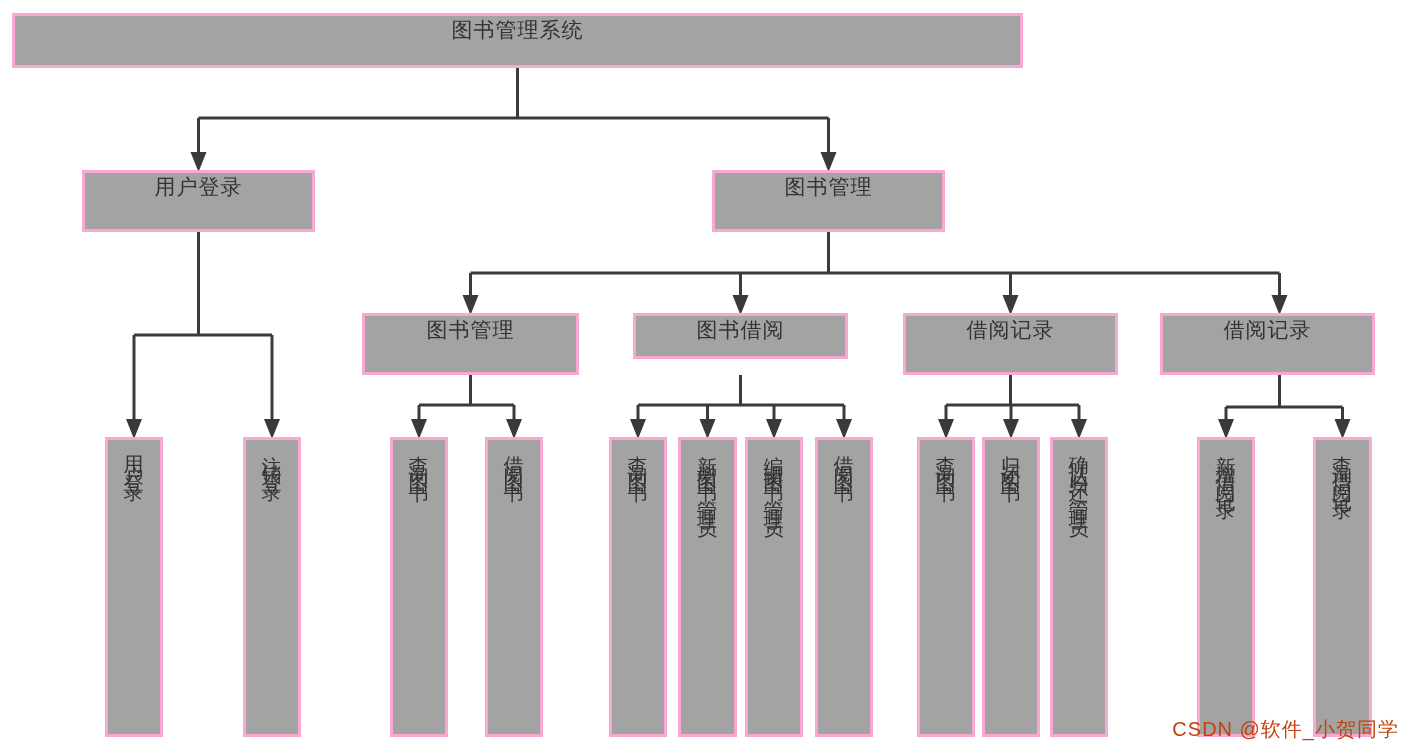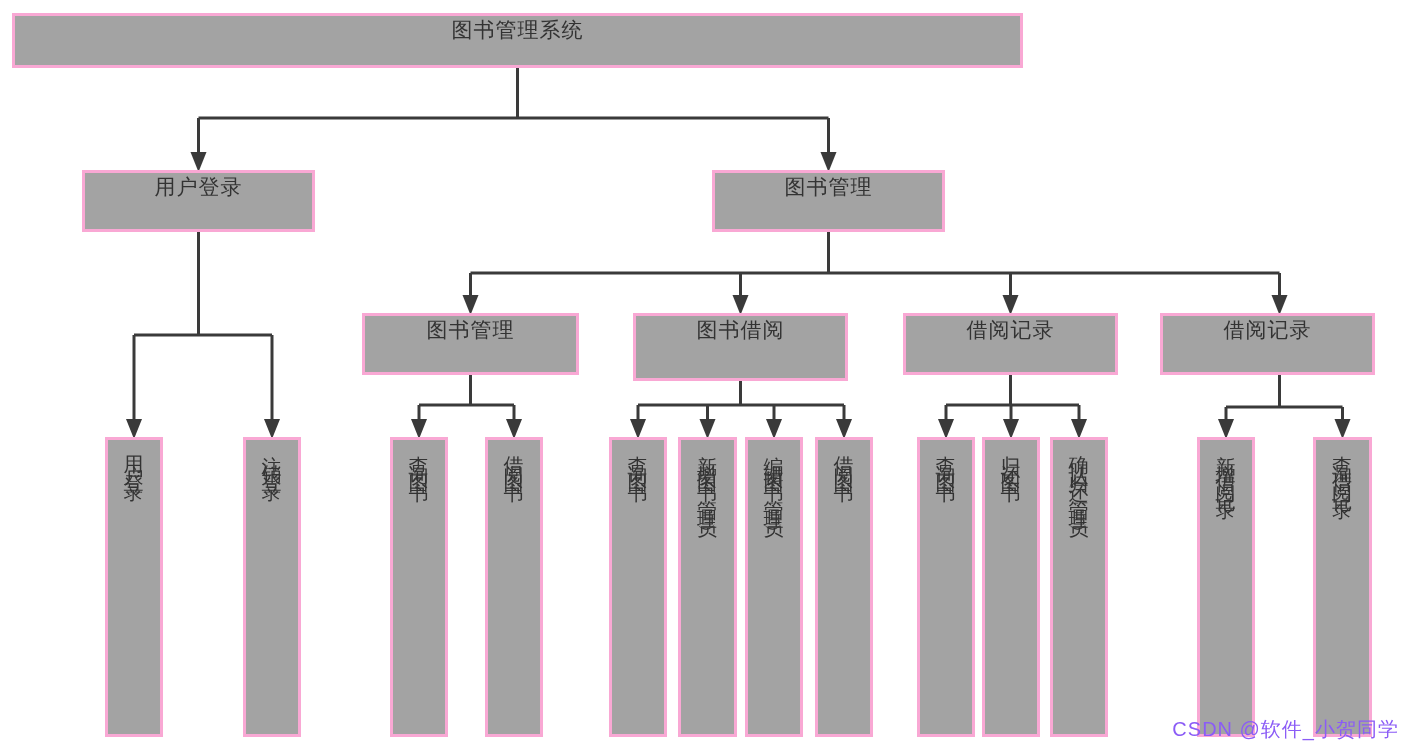--- a/index.html
+++ b/index.html
@@ -32,21 +32,21 @@
     text-orientation:upright;
     font-size:20px;
     letter-spacing:9px;
     line-height:1;
   }
   .watermark{
     position:absolute;
     right:6px;
     bottom:4px;
     font-size:20px;
-    color:#8b5cf6;
+    color:#c2410c;
     letter-spacing:1px;
     white-space:nowrap;
     z-index:5;
   }
 </style>
 </head>
 <body>
 
 <div class="canvas">
   <svg id="edges" xmlns="http://www.w3.org/2000/svg">
@@ -109,21 +109,21 @@
       </div>
       <div class="node h" style="left: 82px; top: 170px; width: 233px; height: 62px;">
         <span>用户登录</span>
       </div>
       <div class="node h" style="left: 712px; top: 170px; width: 233px; height: 62px;">
         <span>图书管理</span>
       </div>
       <div class="node h" style="left: 362px; top: 313px; width: 217px; height: 62px;">
         <span>图书管理</span>
       </div>
-      <div class="node h" style="left: 633px; top: 313px; width: 215px; height: 68px;">
+      <div class="node h" style="left: 633px; top: 313px; width: 215px; height: 46px;">
         <span>图书借阅</span>
       </div>
       <div class="node h" style="left: 903px; top: 313px; width: 215px; height: 62px;">
         <span>借阅记录</span>
       </div>
       <div class="node h" style="left: 1160px; top: 313px; width: 215px; height: 62px;">
         <span>借阅记录</span>
       </div>
       <div class="node v" style="left: 105px; top: 437px; width: 58px; height: 300px;">
         <span>用户登录</span>

